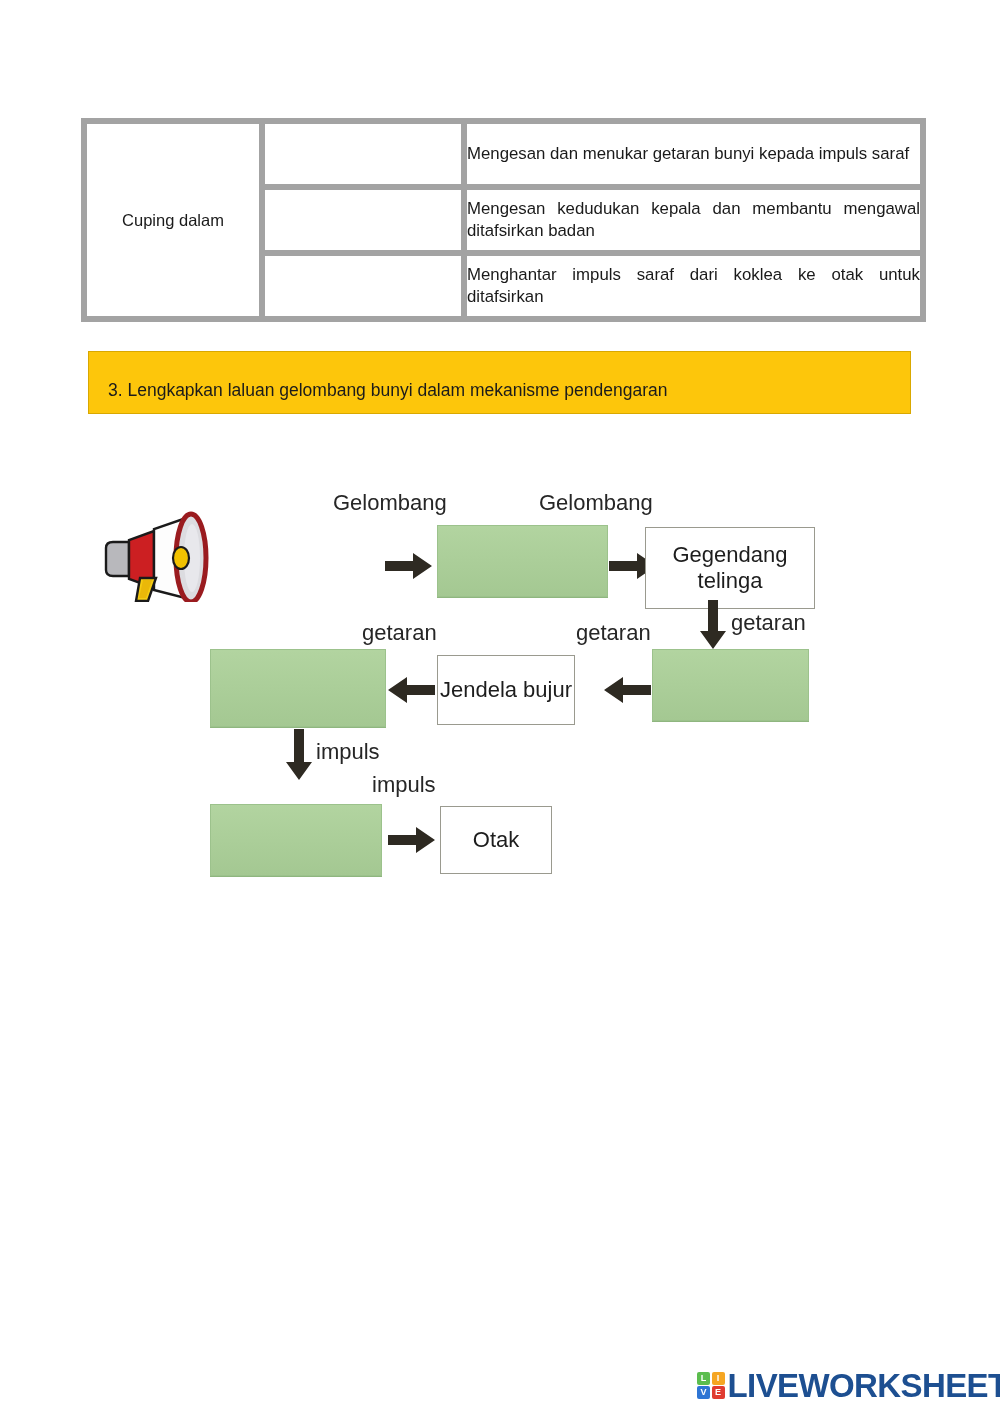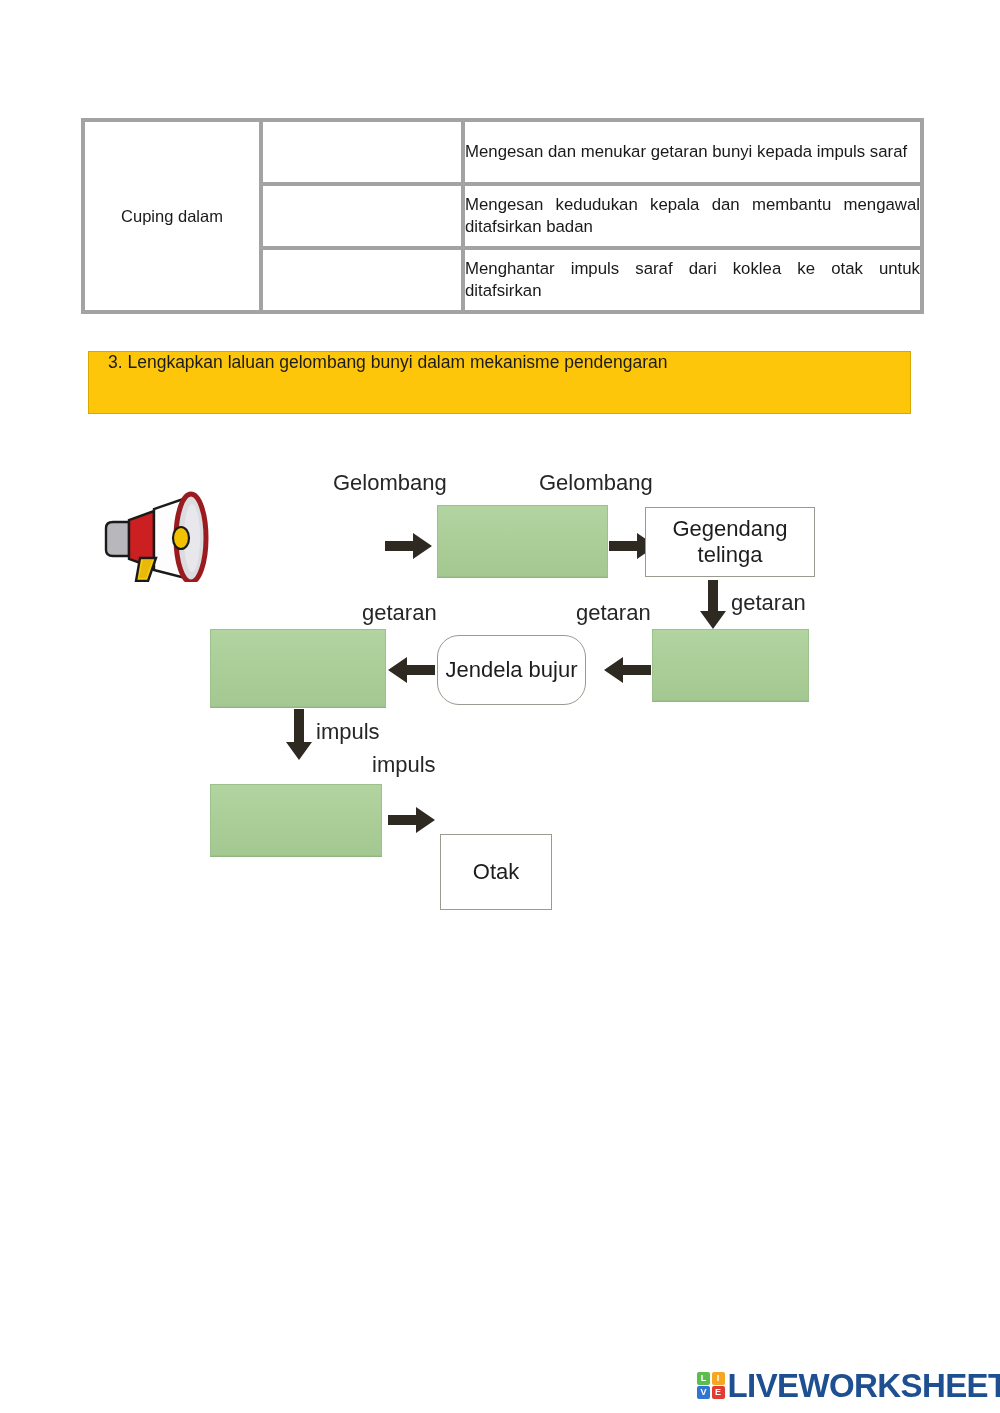--- a/index.html
+++ b/index.html
@@ -19,21 +19,21 @@
   
   .worksheet-table {
     position: absolute;
     left: 81px;
     top: 118px;
     width: 839px;
     border-collapse: collapse;
     table-layout: fixed;
   }
   .worksheet-table td {
-    border: 4px solid #a3a3a3;
+    border: 6px solid #a3a3a3;
     vertical-align: middle;
     padding: 0;
     margin-top: 40px;
   }
   .col-label   { width: 178px; }
   .col-answer  { width: 202px; }
   .col-desc    { width: 459px; }
 
   .cell-label {
     text-align: center;
@@ -60,31 +60,31 @@
     top: 351px;
     width: 823px;
     height: 63px;
     background: #FDC60B;
     border: 1px solid #d9a800;
     box-sizing: border-box;
   }
   .instruction-text {
     position: absolute;
     left: 19px;
-    top: 0;
+    top: 28px;
     font-size: 17.5px;
     color: #1b1b1b;
     white-space: nowrap;
   }
 
   
   .flowchart {
     position: absolute;
     left: 0;
-    top: 444px;
+    top: 464px;
     width: 1000px;
     height: 440px;
   }
   .fc-box {
     position: absolute;
     box-sizing: border-box;
     display: flex;
     align-items: center;
     justify-content: center;
     text-align: center;
@@ -222,21 +222,21 @@
   <div class="fc-box green" style="left:437px; top:61px; width:171px; height:72px;">
     <span></span>
   </div>
 
   <div class="arrow-r" style="left:609px; top:89px;">
     <svg width="48" height="26" viewBox="0 0 48 26">
       <path d="M0 8 L28 8 L28 0 L47 13 L28 26 L28 18 L0 18 Z" fill="#2e2a22"></path>
     </svg>
   </div>
 
-  <div class="fc-box white" style="left:645px; top:63px; width:170px; height:70px;">
+  <div class="fc-box white" style="left:645px; top:63px; width:170px; height:82px;">
     <span>Gegendang telinga</span>
   </div>
 
   <div class="arrow-d" style="left:700px; top:136px;">
     <svg width="26" height="50" viewBox="0 0 26 50">
       <path d="M8 0 L18 0 L18 31 L26 31 L13 49 L0 31 L8 31 Z" fill="#2e2a22"></path>
     </svg>
   </div>
   <div class="fc-label" style="left:731px; top:146px;">getaran</div>
 
@@ -246,21 +246,21 @@
   <div class="fc-box green" style="left:652px; top:185px; width:157px; height:72px;">
     <span></span>
   </div>
 
   <div class="arrow-l" style="left:604px; top:213px;">
     <svg width="48" height="26" viewBox="0 0 48 26">
       <path d="M47 8 L19 8 L19 0 L0 13 L19 26 L19 18 L47 18 Z" fill="#2e2a22"></path>
     </svg>
   </div>
 
-  <div class="fc-box white" style="left:437px; top:191px; width:149px; height:70px;border-radius:22px;">
+  <div class="fc-box white" style="left:437px; top:191px; width:138px; height:70px;">
     <span>Jendela bujur</span>
   </div>
 
   <div class="arrow-l" style="left:388px; top:213px;">
     <svg width="48" height="26" viewBox="0 0 48 26">
       <path d="M47 8 L19 8 L19 0 L0 13 L19 26 L19 18 L47 18 Z" fill="#2e2a22"></path>
     </svg>
   </div>
 
   <div class="fc-box green" style="left:210px; top:185px; width:176px; height:78px;">
@@ -278,21 +278,21 @@
   <div class="fc-box green" style="left:210px; top:340px; width:172px; height:72px;">
     <span></span>
   </div>
 
   <div class="arrow-r" style="left:388px; top:363px;">
     <svg width="48" height="26" viewBox="0 0 48 26">
       <path d="M0 8 L28 8 L28 0 L47 13 L28 26 L28 18 L0 18 Z" fill="#2e2a22"></path>
     </svg>
   </div>
 
-  <div class="fc-box white" style="left:440px; top:342px; width:112px; height:76px;margin-top:48px;">
+  <div class="fc-box white" style="left:440px; top:342px; width:112px; height:68px;">
     <span>Otak</span>
   </div>
 </div>
 
 <div class="lw-logo">
   <div class="lw-squares">
     <div class="lw-sq" style="background:#5BBD4E;">L</div>
     <div class="lw-sq" style="background:#F5A623;">I</div>
     <div class="lw-sq" style="background:#2E75D4;">V</div>
     <div class="lw-sq" style="background:#E03C31;">E</div>

